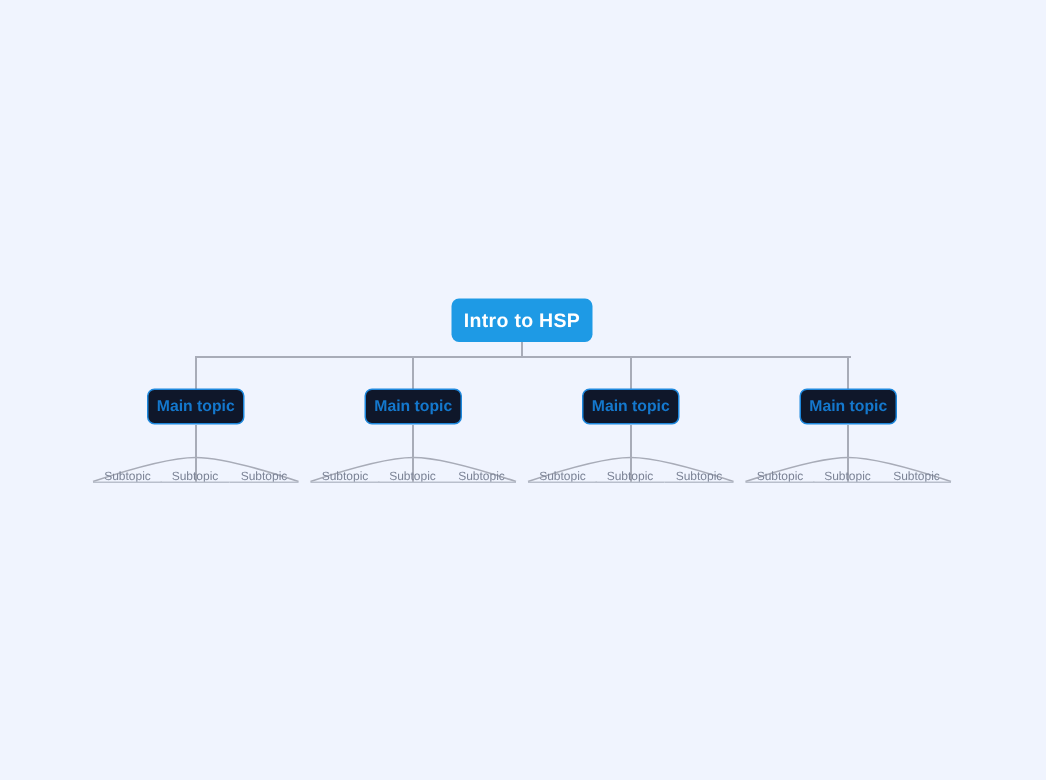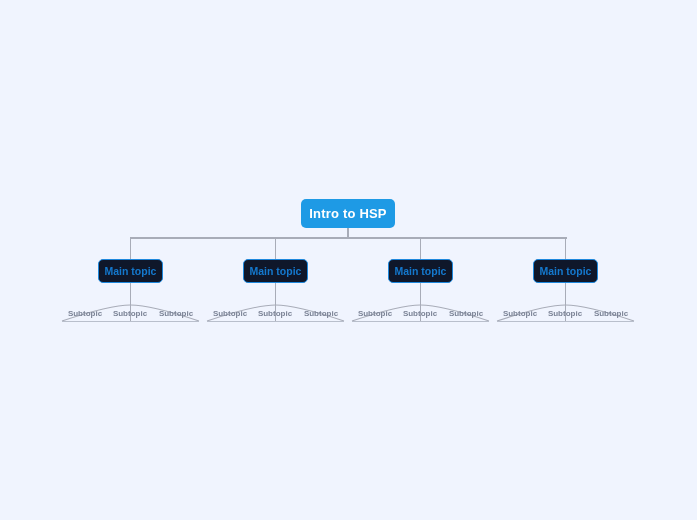--- a/index.html
+++ b/index.html
@@ -52,22 +52,22 @@
     border: 1.5px solid #1e88dd;
     border-radius: 5px;
     color: #1478cd;
     font-size: 10.5px;
     font-weight: bold;
   }
   
   .node-sub {
     color: #7b8396;
     font-size: 8px;
-    font-weight: bold;
-    align-items: flex-start;
+    font-weight: normal;
+    align-items: flex-end;
     justify-content: center;
     padding-top: 1px;
   }
   .node-sub .sub-underline {
     position: absolute;
     left: 0;
     bottom: 0;
     width: 100%;
     height: 1px;
     background: #b9bfcc;

